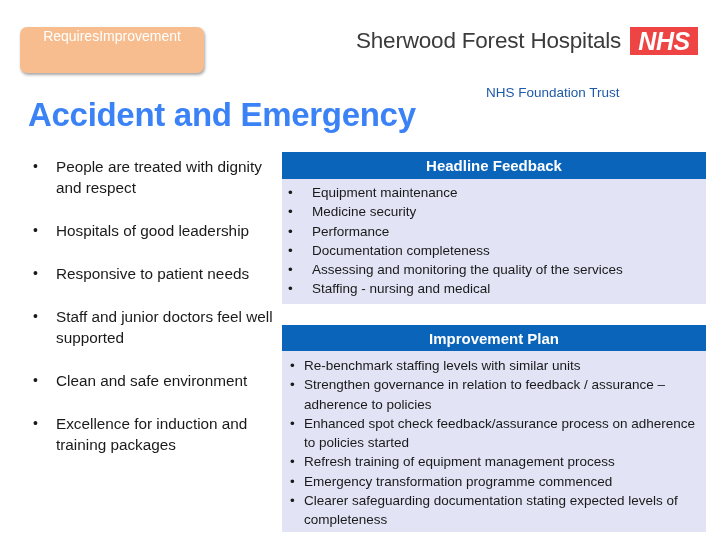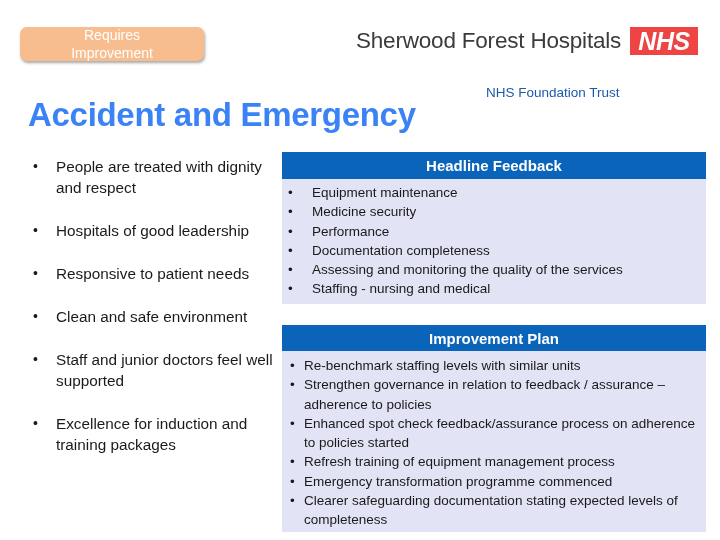--- a/index.html
+++ b/index.html
@@ -1,21 +1,21 @@
 <!DOCTYPE html>
 <html><head>
 <meta charset="utf-8">
 <style>
   html, body { margin:0; padding:0; }
   body { width:720px; height:540px; background:#ffffff; position:relative; overflow:hidden;
          font-family:"Liberation Sans", "DejaVu Sans", sans-serif; color:#1a1a1a; }
-  .rating { position:absolute; left:20px; top:27px; width:184px; height:34px;
+  .rating { position:absolute; left:20px; top:27px; width:184px; height:46px;
             background:#f8bd8e; border-radius:7px; box-shadow:1px 2px 3px rgba(0,0,0,0.35);
             color:#ffffff; font-size:14px; line-height:18px; text-align:center;
-            display:flex; flex-direction:column; justify-content:center; }
+            display:flex; flex-direction:row; justify-content:center; }
   .logo { position:absolute; left:356px; top:24px; width:340px; height:50px; }
   .logo-name { position:absolute; left:0; top:4px; font-size:22.5px; color:#3b3b3b; letter-spacing:-0.2px; white-space:nowrap; }
   .nhs-box { position:absolute; left:274px; top:3px; width:68px; height:28px; background:#ef4444;
              color:#fff; font-weight:bold; font-style:italic; font-size:25px; line-height:28px; text-align:center; letter-spacing:-0.5px; }
   .logo-sub { position:absolute; left:130px; top:32px; font-size:13.5px; color:#1e5aa8; white-space:nowrap;margin-top:29px; }
   .title { position:absolute; left:28px; top:96px; font-size:33px; font-weight:bold; color:#3b82f6; margin:0; letter-spacing:-0.3px; }
   .left-list { position:absolute; left:30px; top:156px; width:248px; margin:0; padding:0; list-style:none; }
   .left-list li { position:relative; padding-left:26px; font-size:15.3px; line-height:21px; margin-bottom:22px; color:#1a1a1a; }
   .left-list li::before { content:"•"; position:absolute; left:3px; top:0; font-size:14px; }
   .panel { position:absolute; left:282px; width:424px; }
@@ -45,22 +45,22 @@
   <span class="nhs-box">NHS</span>
   <span class="logo-sub">NHS Foundation Trust</span>
 </div>
 
 <h1 class="title">Accident and Emergency</h1>
 
 <ul class="left-list">
   <li>People are treated with dignity and respect</li>
   <li>Hospitals of good leadership</li>
   <li>Responsive to patient needs</li>
+  <li>Staff and junior doctors feel well supported</li>
   <li>Clean and safe environment</li>
-  <li>Staff and junior doctors feel well supported</li>
   <li>Excellence for induction and training packages</li>
 </ul>
 
 <div class="panel hf">
   <div class="panel-head">Headline Feedback</div>
   <ul class="panel-body">
     <li>Equipment maintenance</li>
     <li>Medicine security</li>
     <li>Performance</li>
     <li>Documentation completeness</li>

